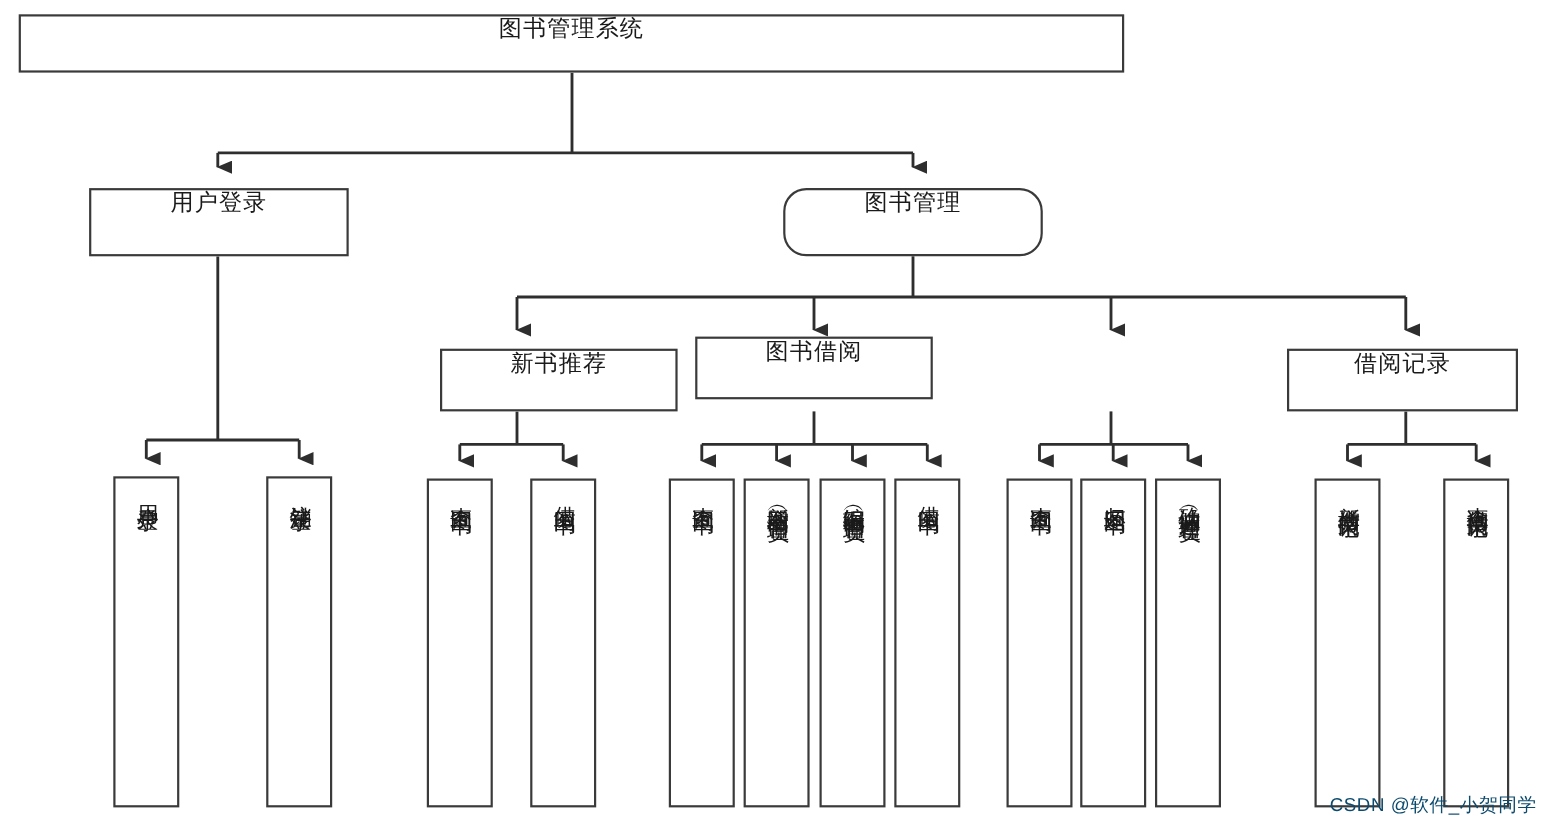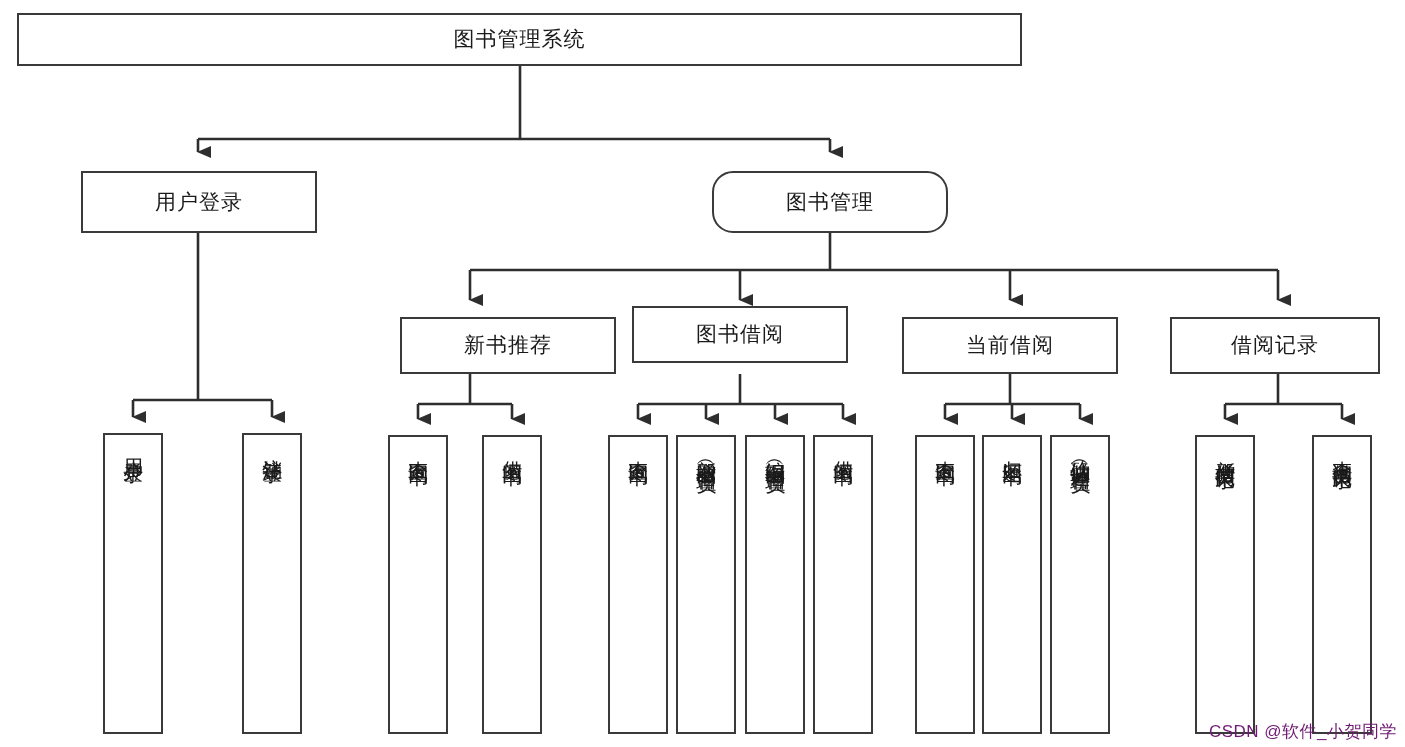--- a/index.html
+++ b/index.html
@@ -25,21 +25,21 @@
     width: 1405px;
     height: 747px;
     pointer-events: none;
   }
   .node {
     position: absolute;
     box-sizing: border-box;
     background: #ffffff;
     border: 2px solid #3a3a3a;
     display: flex;
-    align-items: center;
+    align-items: flex-start;
     justify-content: center;
     color: #1a1a1a;
   }
   .node.horiz .lbl {
     font-size: 21px;
     line-height: 1.15;
     letter-spacing: 1px;
     white-space: nowrap;
   }
   .node.vert {
@@ -54,21 +54,21 @@
     line-height: 1.28;
     letter-spacing: 2px;
     white-space: nowrap;
     max-height: 100%;
   }
   .watermark {
     position: absolute;
     right: 8px;
     bottom: 4px;
     font-size: 17px;
-    color: #701a75;
+    color: #0c4a6e;
     letter-spacing: 0.5px;
     white-space: nowrap;
   }
 </style>
 </head>
 <body>
 
 <div id="canvas">
 
   <svg id="wires" viewBox="0 0 1405 747" xmlns="http://www.w3.org/2000/svg">
@@ -133,23 +133,20 @@
   <div class="node horiz" style="left:712px; top:171px; width:236px; height:62px;border-radius:21px;">
     <span class="lbl">图书管理</span>
   </div>
 
   <div class="node horiz" style="left:362px; top:317px; width:216px; height:57px;margin-left:38px;">
     <span class="lbl">新书推荐</span>
   </div>
   <div class="node horiz" style="left:632px; top:306px; width:216px; height:57px;">
     <span class="lbl">图书借阅</span>
   </div>
-  <div class="node horiz" style="left:902px; top:317px; width:216px; height:57px;">
-    <span class="lbl">当前借阅</span>
-  </div>
   <div class="node horiz" style="left:1170px; top:317px; width:210px; height:57px;">
     <span class="lbl">借阅记录</span>
   </div>
 
   <div class="node vert" style="left:103px; top:433px; width:60px; height:301px;">
     <span class="lbl">用户登录</span>
   </div>
   <div class="node vert" style="left:242px; top:433px; width:60px; height:301px;">
     <span class="lbl">注销登录</span>
   </div>

